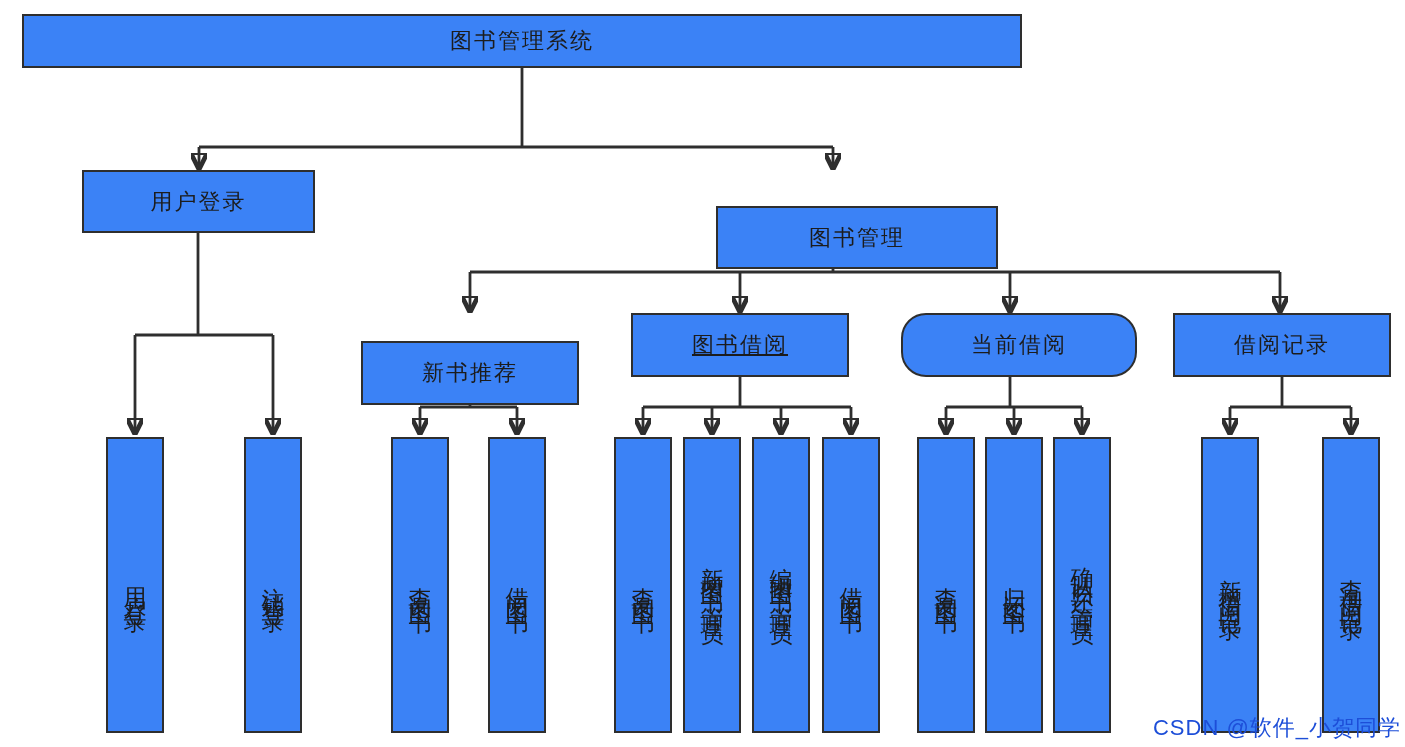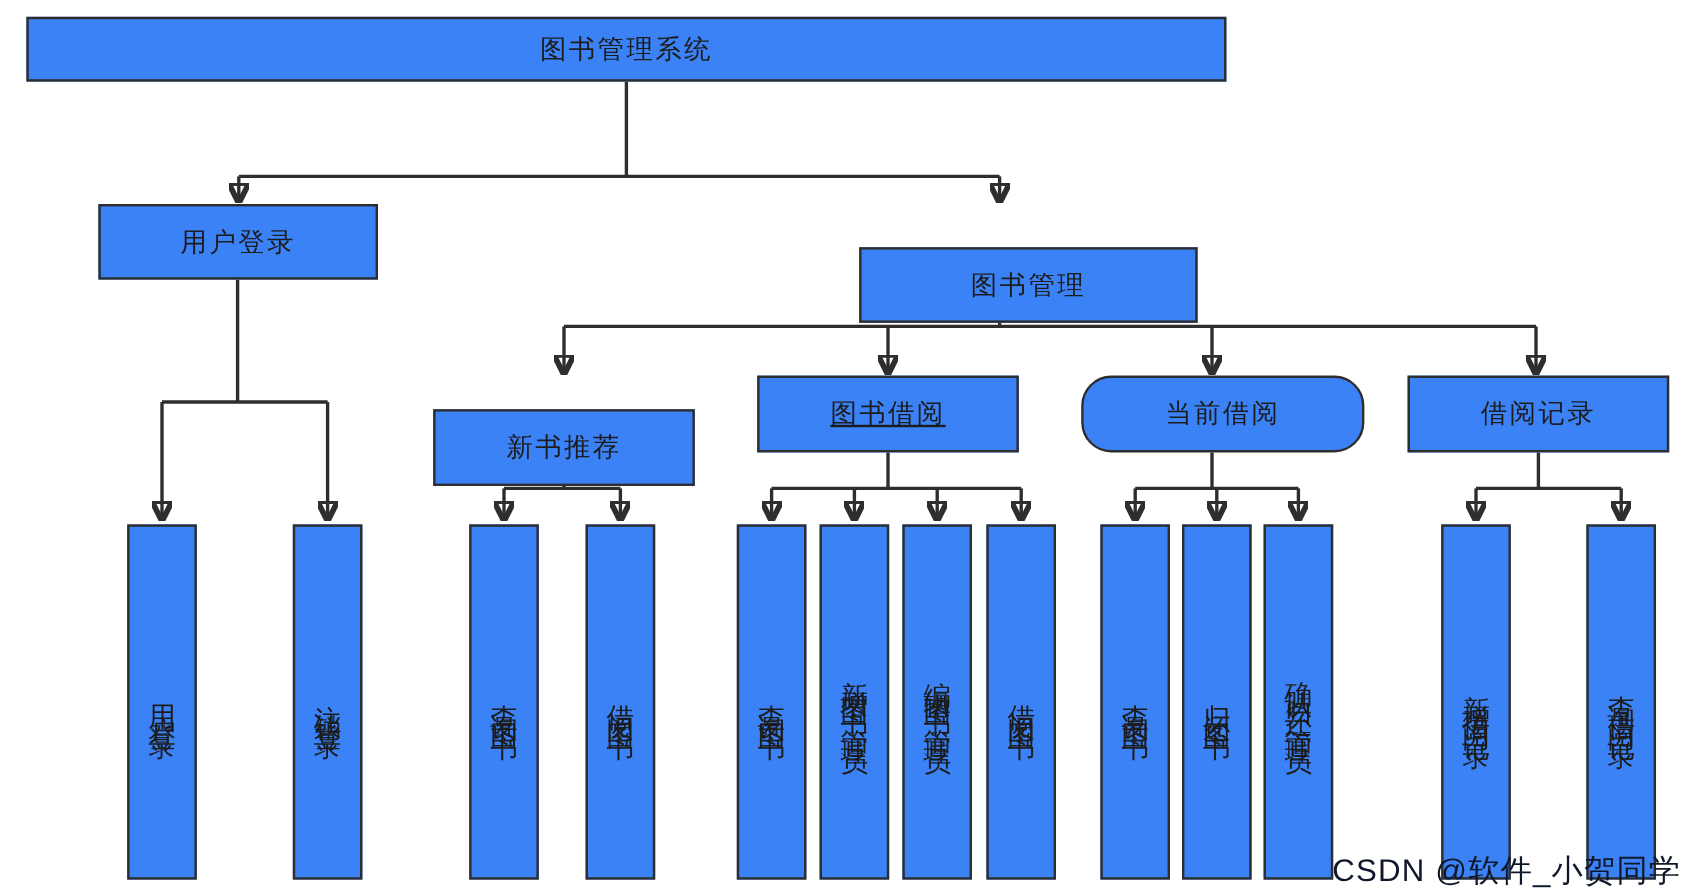--- a/index.html
+++ b/index.html
@@ -32,22 +32,22 @@
     writing-mode: vertical-rl;
     text-orientation: mixed;
     font-size: 23px;
     letter-spacing: 8px;
     line-height: 1;
   }
   .watermark {
     position: absolute;
     right: 4px;
     bottom: 4px;
-    font-size: 26px;
-    color: #0f172a;
+    font-size: 22px;
+    color: #1d4ed8;
     letter-spacing: 1px;
     white-space: nowrap;
   }
 </style>
 </head>
 <body>
 
 <div class="canvas">
 
   <svg class="wires" width="1405" height="747" viewBox="0 0 1405 747">

